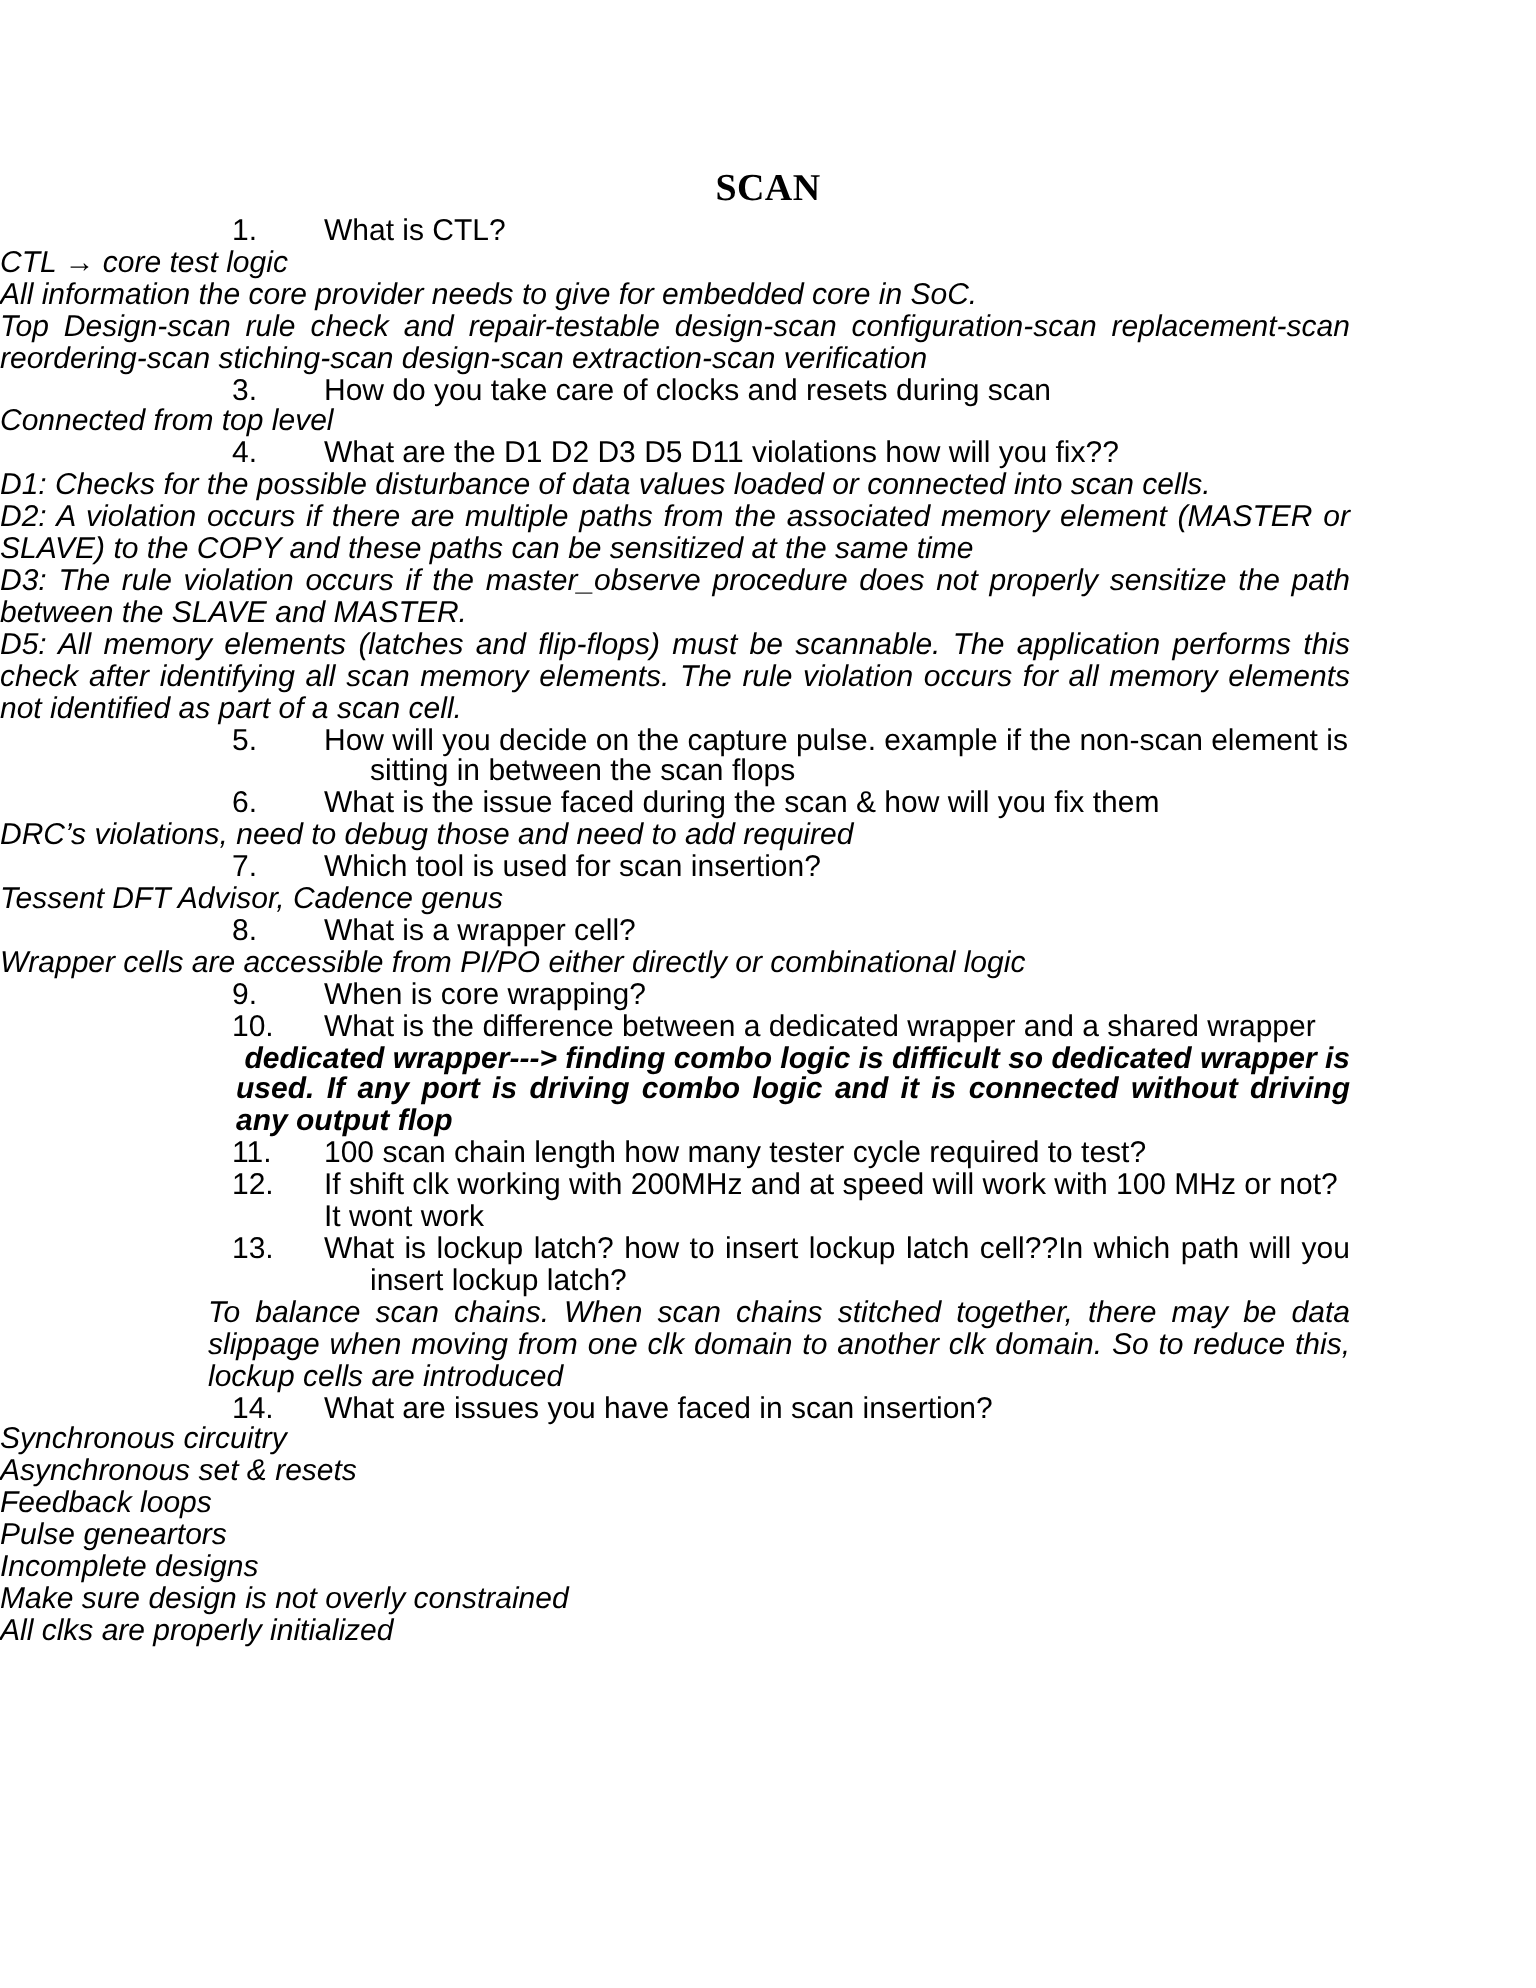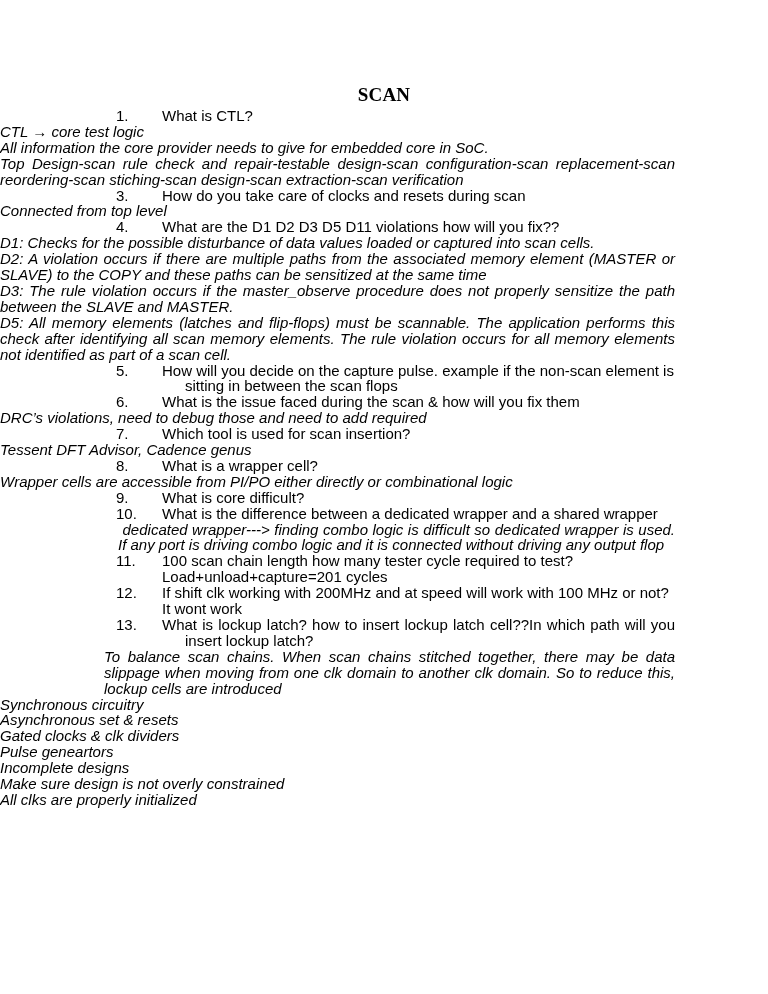--- a/index.html
+++ b/index.html
@@ -78,20 +78,21 @@
     font-style: italic;
   }
   .num {
     display: inline-block;
     width: 23px;
     margin-left: -23px;
     font-style: normal;
   }
   .lead-space {
     white-space: pre-wrap;
+    font-weight: bold;
   }
 </style>
 </head>
 <body>
 
 <div class="page">
 
   <div class="doc-title">SCAN</div>
 
   <div class="body-block">
@@ -99,52 +100,52 @@
     <p class="ln lvl-num noj"><span class="num">1.</span><span>What is CTL?</span></p>
     <p class="ln lvl-ans ital noj"><span>CTL → core test logic</span></p>
     <p class="ln lvl-ans ital noj"><span>All information the core provider needs to give for embedded core in SoC.</span></p>
 
     <p class="ln lvl-ans ital"><span>Top Design-scan rule check and repair-testable design-scan configuration-scan replacement-scan reordering-scan stiching-scan design-scan extraction-scan verification</span></p>
 
     <p class="ln lvl-num noj"><span class="num">3.</span><span>How do you take care of clocks and resets during scan</span></p>
     <p class="ln lvl-ans ital noj"><span>Connected from top level</span></p>
 
     <p class="ln lvl-num noj"><span class="num">4.</span><span>What are the D1 D2 D3 D5 D11 violations how will you fix??</span></p>
-    <p class="ln lvl-ans ital noj"><span>D1: Checks for the possible disturbance of data values loaded or captured into scan cells.</span></p>
+    <p class="ln lvl-ans ital noj"><span>D1: Checks for the possible disturbance of data values loaded or connected into scan cells.</span></p>
     <p class="ln lvl-ans ital"><span>D2: A violation occurs if there are multiple paths from the associated memory element (MASTER or SLAVE) to the COPY and these paths can be sensitized at the same time</span></p>
     <p class="ln lvl-ans ital"><span>D3: The rule violation occurs if the master_observe procedure does not properly sensitize the path between the SLAVE and MASTER.</span></p>
     <p class="ln lvl-ans ital"><span>D5: All memory elements (latches and flip-flops) must be scannable. The application performs this check after identifying all scan memory elements. The rule violation occurs for all memory elements not identified as part of a scan cell.</span></p>
 
     <p class="ln lvl-num noj"><span class="num">5.</span><span>How will you decide on the capture pulse. example if the non-scan element is sitting in between the scan flops</span></p>
 
     <p class="ln lvl-num noj"><span class="num">6.</span><span>What is the issue faced during the scan &amp; how will you fix them</span></p>
     <p class="ln lvl-ans ital noj"><span>DRC’s violations, need to debug those and need to add required</span></p>
 
     <p class="ln lvl-num noj"><span class="num">7.</span><span>Which tool is used for scan insertion?</span></p>
     <p class="ln lvl-ans ital noj"><span>Tessent DFT Advisor, Cadence genus</span></p>
 
     <p class="ln lvl-num noj"><span class="num">8.</span><span>What is a wrapper cell?</span></p>
     <p class="ln lvl-ans ital noj"><span>Wrapper cells are accessible from PI/PO either directly or combinational logic</span></p>
 
-    <p class="ln lvl-num noj"><span class="num">9.</span><span>What is core difficult?</span></p>
+    <p class="ln lvl-num noj"><span class="num">9.</span><span>When is core wrapping?</span></p>
 
     <p class="ln lvl-num noj"><span class="num">10.</span><span>What is the difference between a dedicated wrapper and a shared wrapper</span></p>
     <p class="ln lvl-wide ital lead-space"><span> dedicated wrapper---&gt; finding combo logic is difficult so dedicated wrapper is used. If any port is driving combo logic and it is connected without driving any output flop</span></p>
 
     <p class="ln lvl-num noj"><span class="num">11.</span><span>100 scan chain length how many tester cycle required to test?</span></p>
-    <p class="ln lvl-sub noj"><span>Load+unload+capture=201 cycles</span></p>
 
     <p class="ln lvl-num noj"><span class="num">12.</span><span>If shift clk working with 200MHz and at speed will work with 100 MHz or not?</span></p>
     <p class="ln lvl-sub noj"><span>It wont work</span></p>
 
     <p class="ln lvl-num"><span class="num">13.</span><span>What is lockup latch? how to insert lockup latch cell??In which path will you insert lockup latch?</span></p>
     <p class="ln lvl-wide ital" style="margin-left:104px;font-style:italic;"><span>To balance scan chains. When scan chains stitched together, there may be data slippage when moving from one clk domain to another clk domain. So to reduce this, lockup cells are introduced</span></p>
 
+    <p class="ln lvl-num noj"><span class="num">14.</span><span>What are issues you have faced in scan insertion?</span></p>
     <p class="ln lvl-ans ital noj"><span>Synchronous circuitry</span></p>
     <p class="ln lvl-ans ital noj"><span>Asynchronous set &amp; resets</span></p>
-    <p class="ln lvl-ans ital noj"><span>Gated clocks &amp; clk dividers</span></p>
+    <p class="ln lvl-ans ital noj"><span>Feedback loops</span></p>
     <p class="ln lvl-ans ital noj"><span>Pulse geneartors</span></p>
     <p class="ln lvl-ans ital noj"><span>Incomplete designs</span></p>
     <p class="ln lvl-ans ital noj"><span>Make sure design is not overly constrained</span></p>
     <p class="ln lvl-ans ital noj"><span>All clks are properly initialized</span></p>
 
   </div>
 </div>
 
 </body></html>

